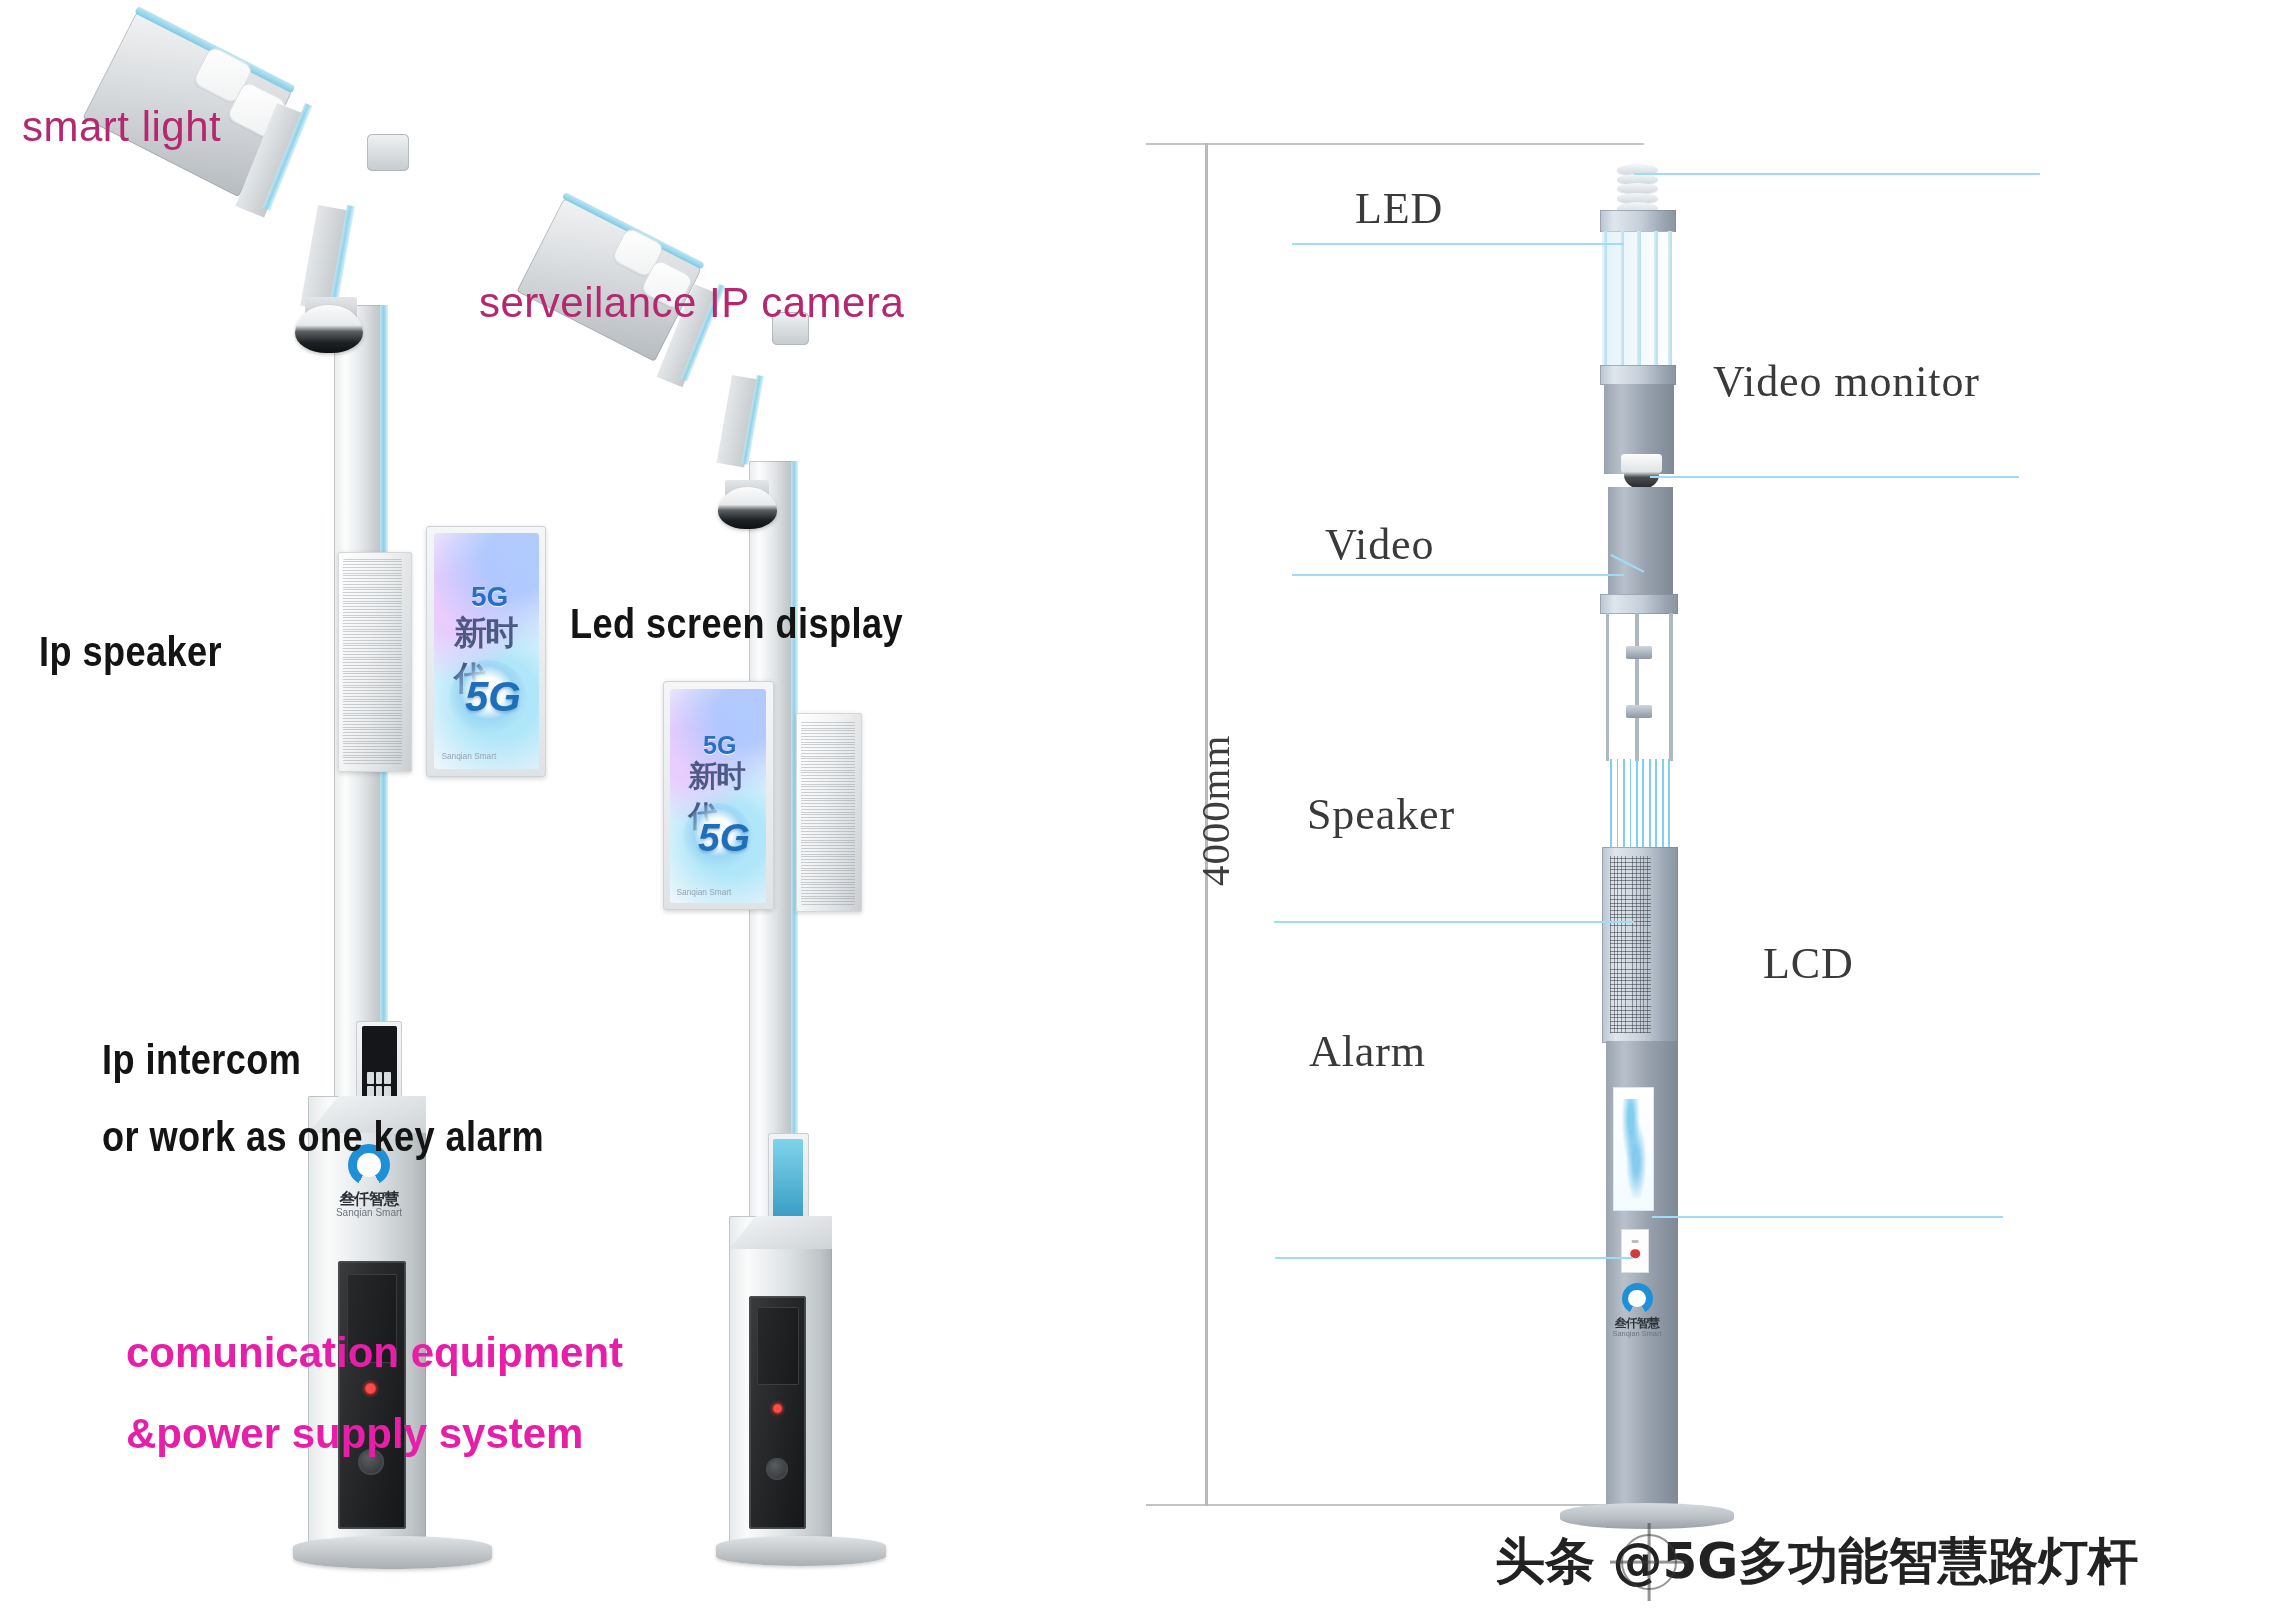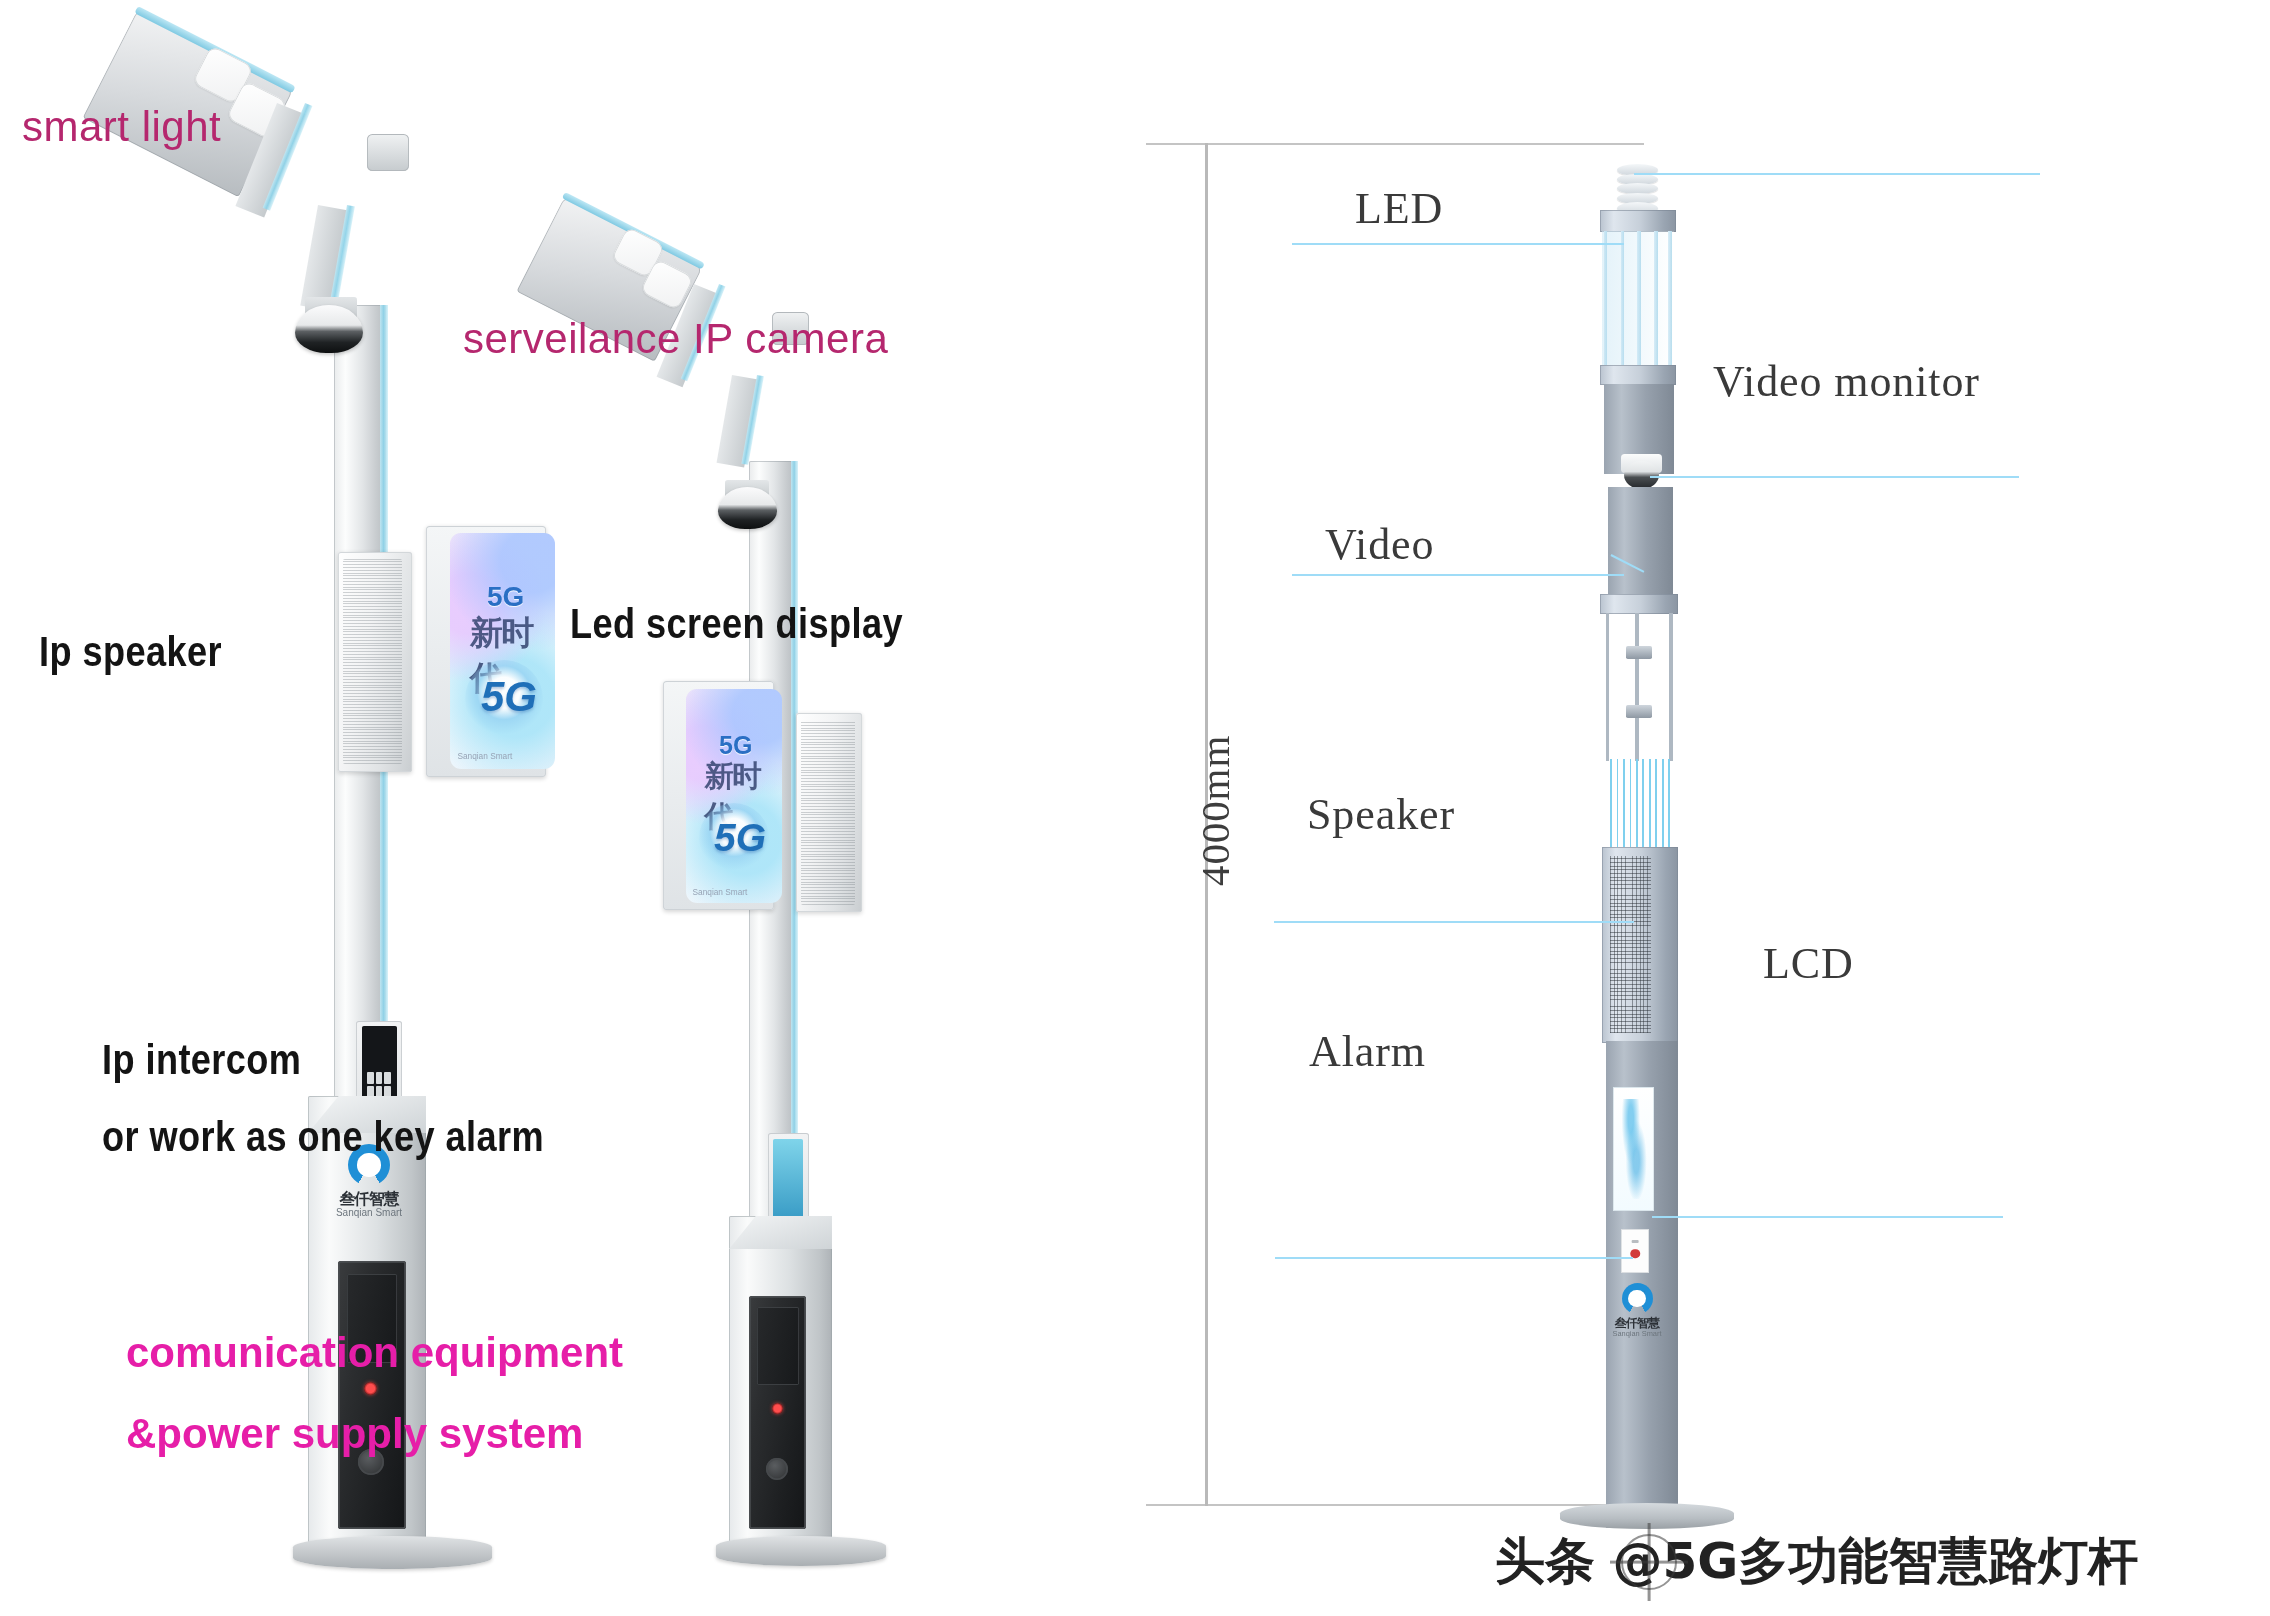--- a/index.html
+++ b/index.html
@@ -61,26 +61,26 @@
   
   .cam-arm{position:absolute;background:linear-gradient(180deg,#e3e6e8,#c3c8cb);border-radius:2.8px;}
   .cam-dome{position:absolute;border-radius:50% 50% 46% 46%/58% 58% 42% 42%;
     background:linear-gradient(180deg,#fbfbfc 0%,#e7e9ea 42%,#5c6063 55%,#1f2224 78%,#0d0f10 100%);
     box-shadow:0 1.8px 3.7px rgba(0,0,0,.22);}
 
   
   .adframe{position:absolute;border-radius:3.7px;
     background:linear-gradient(180deg,#f4f6f7,#dfe3e6);
     box-shadow:0 1.8px 4.6px rgba(0,0,0,.16),inset 0 0 0 0.9px #cdd2d6;}
-  .adscreen{position:absolute;overflow:hidden;border-radius:11px;
+  .adscreen{position:absolute;overflow:hidden;border-radius:3px;
     background:
       radial-gradient(circle at 78% 12%, rgba(167,196,255,.85) 0 14%, rgba(255,255,255,0) 40%),
       radial-gradient(circle at 18% 30%, rgba(232,196,255,.8) 0 16%, rgba(255,255,255,0) 42%),
       radial-gradient(circle at 62% 70%, rgba(168,228,248,.9) 0 22%, rgba(255,255,255,0) 52%),
-      linear-gradient(165deg,#f1e9fb 0%,#e7f0fb 35%,#f6fbfe 62%,#eaf3fb 100%); margin-left: 16px;}
+      linear-gradient(165deg,#f1e9fb 0%,#e7f0fb 35%,#f6fbfe 62%,#eaf3fb 100%);}
   .ad-5g{position:absolute;color:#2a6fc4;font-weight:700;
          font-family:"Liberation Sans",sans-serif;text-shadow:0 0.9px 0.9px rgba(255,255,255,.9);}
   .ad-cn{position:absolute;color:#2f3f6b;font-weight:700;
          font-family:"Liberation Sans",sans-serif;opacity:.82;}
   .ad-heart{position:absolute;border-radius:50%;
     background:radial-gradient(circle at 50% 42%,rgba(255,255,255,.95) 0 26%,rgba(143,203,240,.55) 45%,rgba(255,255,255,0) 70%);}
   .ad-5gbig{position:absolute;color:#1f6fb8;font-weight:700;
     font-family:"Liberation Sans",sans-serif;
     text-shadow:0 1.8px 2.8px rgba(40,100,170,.35);}
   .ad-foot{position:absolute;color:#97a3b5;font-size:8.3px;}
@@ -310,21 +310,21 @@
     <div class="cabinet abs" style="left:749px;top:1296px;width:57px;height:233px;"></div>
     <div class="cab-inner abs" style="left:757px;top:1307px;width:42px;height:78px;"></div>
     <div class="cab-led abs" style="left:772px;top:1403px;width:11px;height:11px;"></div>
     <div class="cab-lock abs" style="left:766px;top:1458px;width:22px;height:22px;"></div>
 
     <div class="baseplate abs" style="left:716px;top:1536px;width:170px;height:29.5px;"></div>
   </div>
 
   <div class="lbl lab-crimson" style="left:22px;top:103px;">smart light</div>
 
-  <div class="lbl lab-crimson" style="left:463px;top:279px;margin-top:36px;">serveilance IP camera</div>
+  <div class="lbl lab-crimson" style="left:479px;top:279px;">serveilance IP camera</div>
 
   <div class="lbl lab-black" style="left:39px;top:628px;">Ip speaker</div>
 
   <div class="lbl lab-black" style="left:570px;top:600px;">Led screen display</div>
 
   <div class="lbl lab-black" style="left:102px;top:1036px;">Ip intercom</div>
 
   <div class="lbl lab-black" style="left:102px;top:1113px;">or work as one key alarm</div>
 
   <div class="lbl lab-magenta" style="left:126px;top:1410px;">&amp;power supply system</div>

